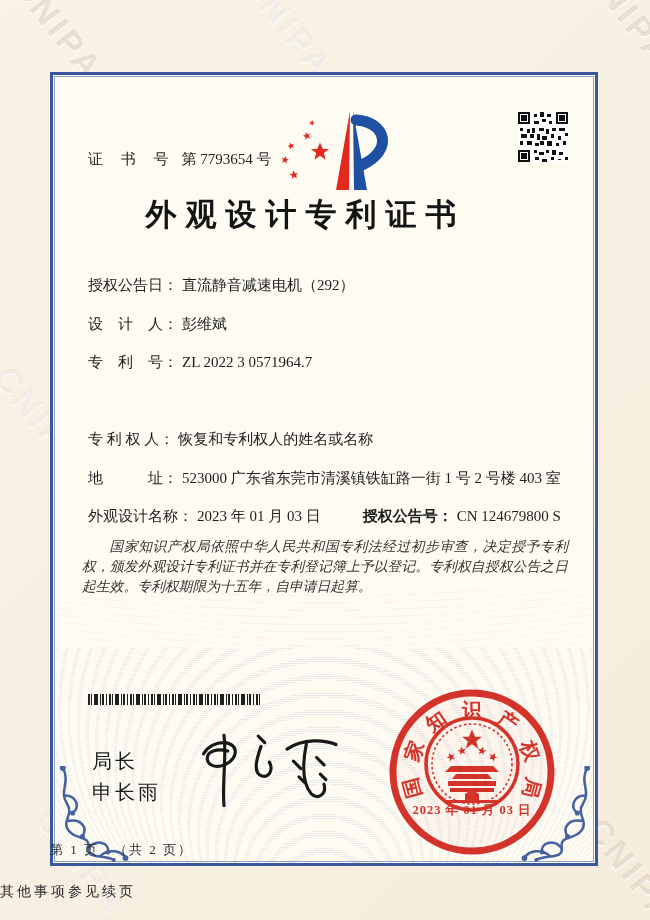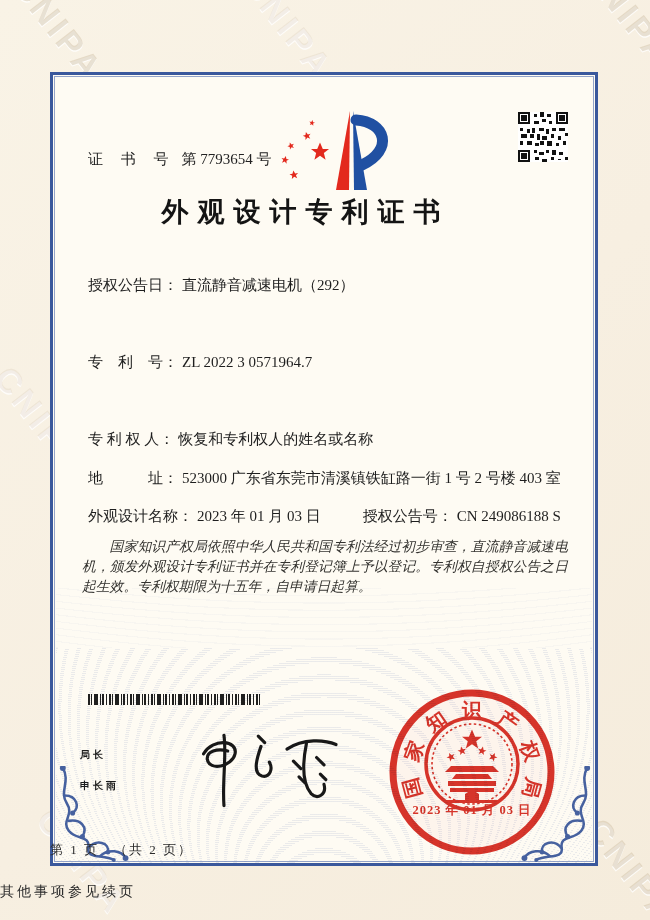--- a/index.html
+++ b/index.html
@@ -36,40 +36,40 @@
     background:
       repeating-radial-gradient(150% 120% at 50% 420%, rgba(104,124,178,.12) 0 1px, rgba(0,0,0,0) 1px 6px);
     pointer-events:none;
   }
   .cert-no{position:absolute;left:88px;top:110px;font-size:15px;color:#222;margin-top:40px;}
   .cert-no .lbl{letter-spacing:7px;margin-right:6px;}
   .logo{position:absolute;left:272px;top:104px;}
   .qr{position:absolute;left:518px;top:112px;width:50px;height:50px;}
   .title{
     position:absolute;left:50px;top:194px;width:511px;text-align:center;
-    font-size:27px;font-weight:bold;letter-spacing:9px;color:#141414;
+    font-size:31px;font-weight:bold;letter-spacing:9px;color:#141414;
   }
   .field{position:absolute;left:88px;width:480px;font-size:15px;color:#1e1e1e;white-space:nowrap;}
   .field .flabel{color:#1e1e1e;}
   .field .fvalue{margin-left:4px;}
-  .field .second{margin-left:42px;}
+  .field .second{margin-left:42px;font-weight:bold;}
   .paras{
     position:absolute;left:82px;top:537px;width:486px;
     font-size:13.8px;font-style:italic;line-height:20px;color:#33322f;
     text-align:justify;
   }
   .paras p{margin:0;text-indent:2em;}
   .barcode{
     position:absolute;left:88px;top:694px;width:174px;height:11px;
     background-image:
       repeating-linear-gradient(90deg,#20201f 0 1px,rgba(0,0,0,0) 1px 3px),
       repeating-linear-gradient(90deg,#20201f 0 2px,rgba(0,0,0,0) 2px 7px);
   }
-  .director{position:absolute;left:80px;font-family:"Liberation Sans","DejaVu Sans",sans-serif;
-    font-size:10px;letter-spacing:3px;color:#1c1c1c;font-weight:bold;}
+  .director{position:absolute;left:92px;font-family:"Liberation Sans","DejaVu Sans",sans-serif;
+    font-size:20px;letter-spacing:3px;color:#1c1c1c;}
   .signature{position:absolute;left:185px;top:726px;}
   
   .seal{
     position:absolute;left:386px;top:686px;width:172px;height:172px;
     mix-blend-mode:multiply;opacity:.94;
   }
   .seal-ring{position:absolute;left:0;top:0;}
   .seal-char{
     position:absolute;font-size:20px;font-weight:bold;color:#d5281e;
     font-family:"Liberation Serif",serif;line-height:1;
@@ -186,35 +186,38 @@
           <rect x="2" y="24" width="3" height="3"></rect>
         </g>
     </svg>
   </div>
 
   <div class="title">外观设计专利证书</div>
 
   <div class="field" style="top:276px;">
     <span class="flabel">授权公告日：</span><span class="fvalue">直流静音减速电机（292）</span>
   </div>
+  <div class="field" style="top:315px;">
+    <span class="flabel">设　计　人：</span><span class="fvalue">彭维斌</span>
+  </div>
   <div class="field" style="top:353px;">
     <span class="flabel">专　利　号：</span><span class="fvalue">ZL 2022 3 0571964.7</span>
   </div>
   <div class="field" style="top:430px;">
     <span class="flabel">专 利 权 人：</span><span class="fvalue">恢复和专利权人的姓名或名称</span>
   </div>
   <div class="field" style="top:469px;">
     <span class="flabel">地　　　址：</span><span class="fvalue">523000 广东省东莞市清溪镇铁缸路一街 1 号 2 号楼 403 室</span>
   </div>
   <div class="field" style="top:507px;">
-    <span class="flabel">外观设计名称：</span><span class="fvalue">2023 年 01 月 03 日</span><span class="flabel second">授权公告号：</span><span class="fvalue">CN 249086188 S</span>
+    <span class="flabel">外观设计名称：</span><span class="fvalue">2023 年 01 月 03 日</span><span class="flabel second">授权公告号：</span><span class="fvalue">CN 124679800 S</span>
   </div>
 
   <div class="paras">
-    <p>国家知识产权局依照中华人民共和国专利法经过初步审查，直流静音减速电机，颁发外观设计专利证书并在专利登记簿上予以登记。专利权自授权公告之日起生效。专利权期限为十五年，自申请日起算。</p>
+    <p>国家知识产权局依照中华人民共和国专利法经过初步审查，决定授予专利权，颁发外观设计专利证书并在专利登记簿上予以登记。专利权自授权公告之日起生效。专利权期限为十五年，自申请日起算。</p>
   </div>
 
   <div class="barcode"></div>
 
   <div class="director" style="top:748px;">局长</div>
   <div class="director" style="top:779px;">申长雨</div>
 
   <div class="signature">
     <svg width="165" height="88" viewBox="0 0 170 95">
       <g fill="none" stroke="#181818" stroke-width="3.4" stroke-linecap="round" stroke-linejoin="round">

